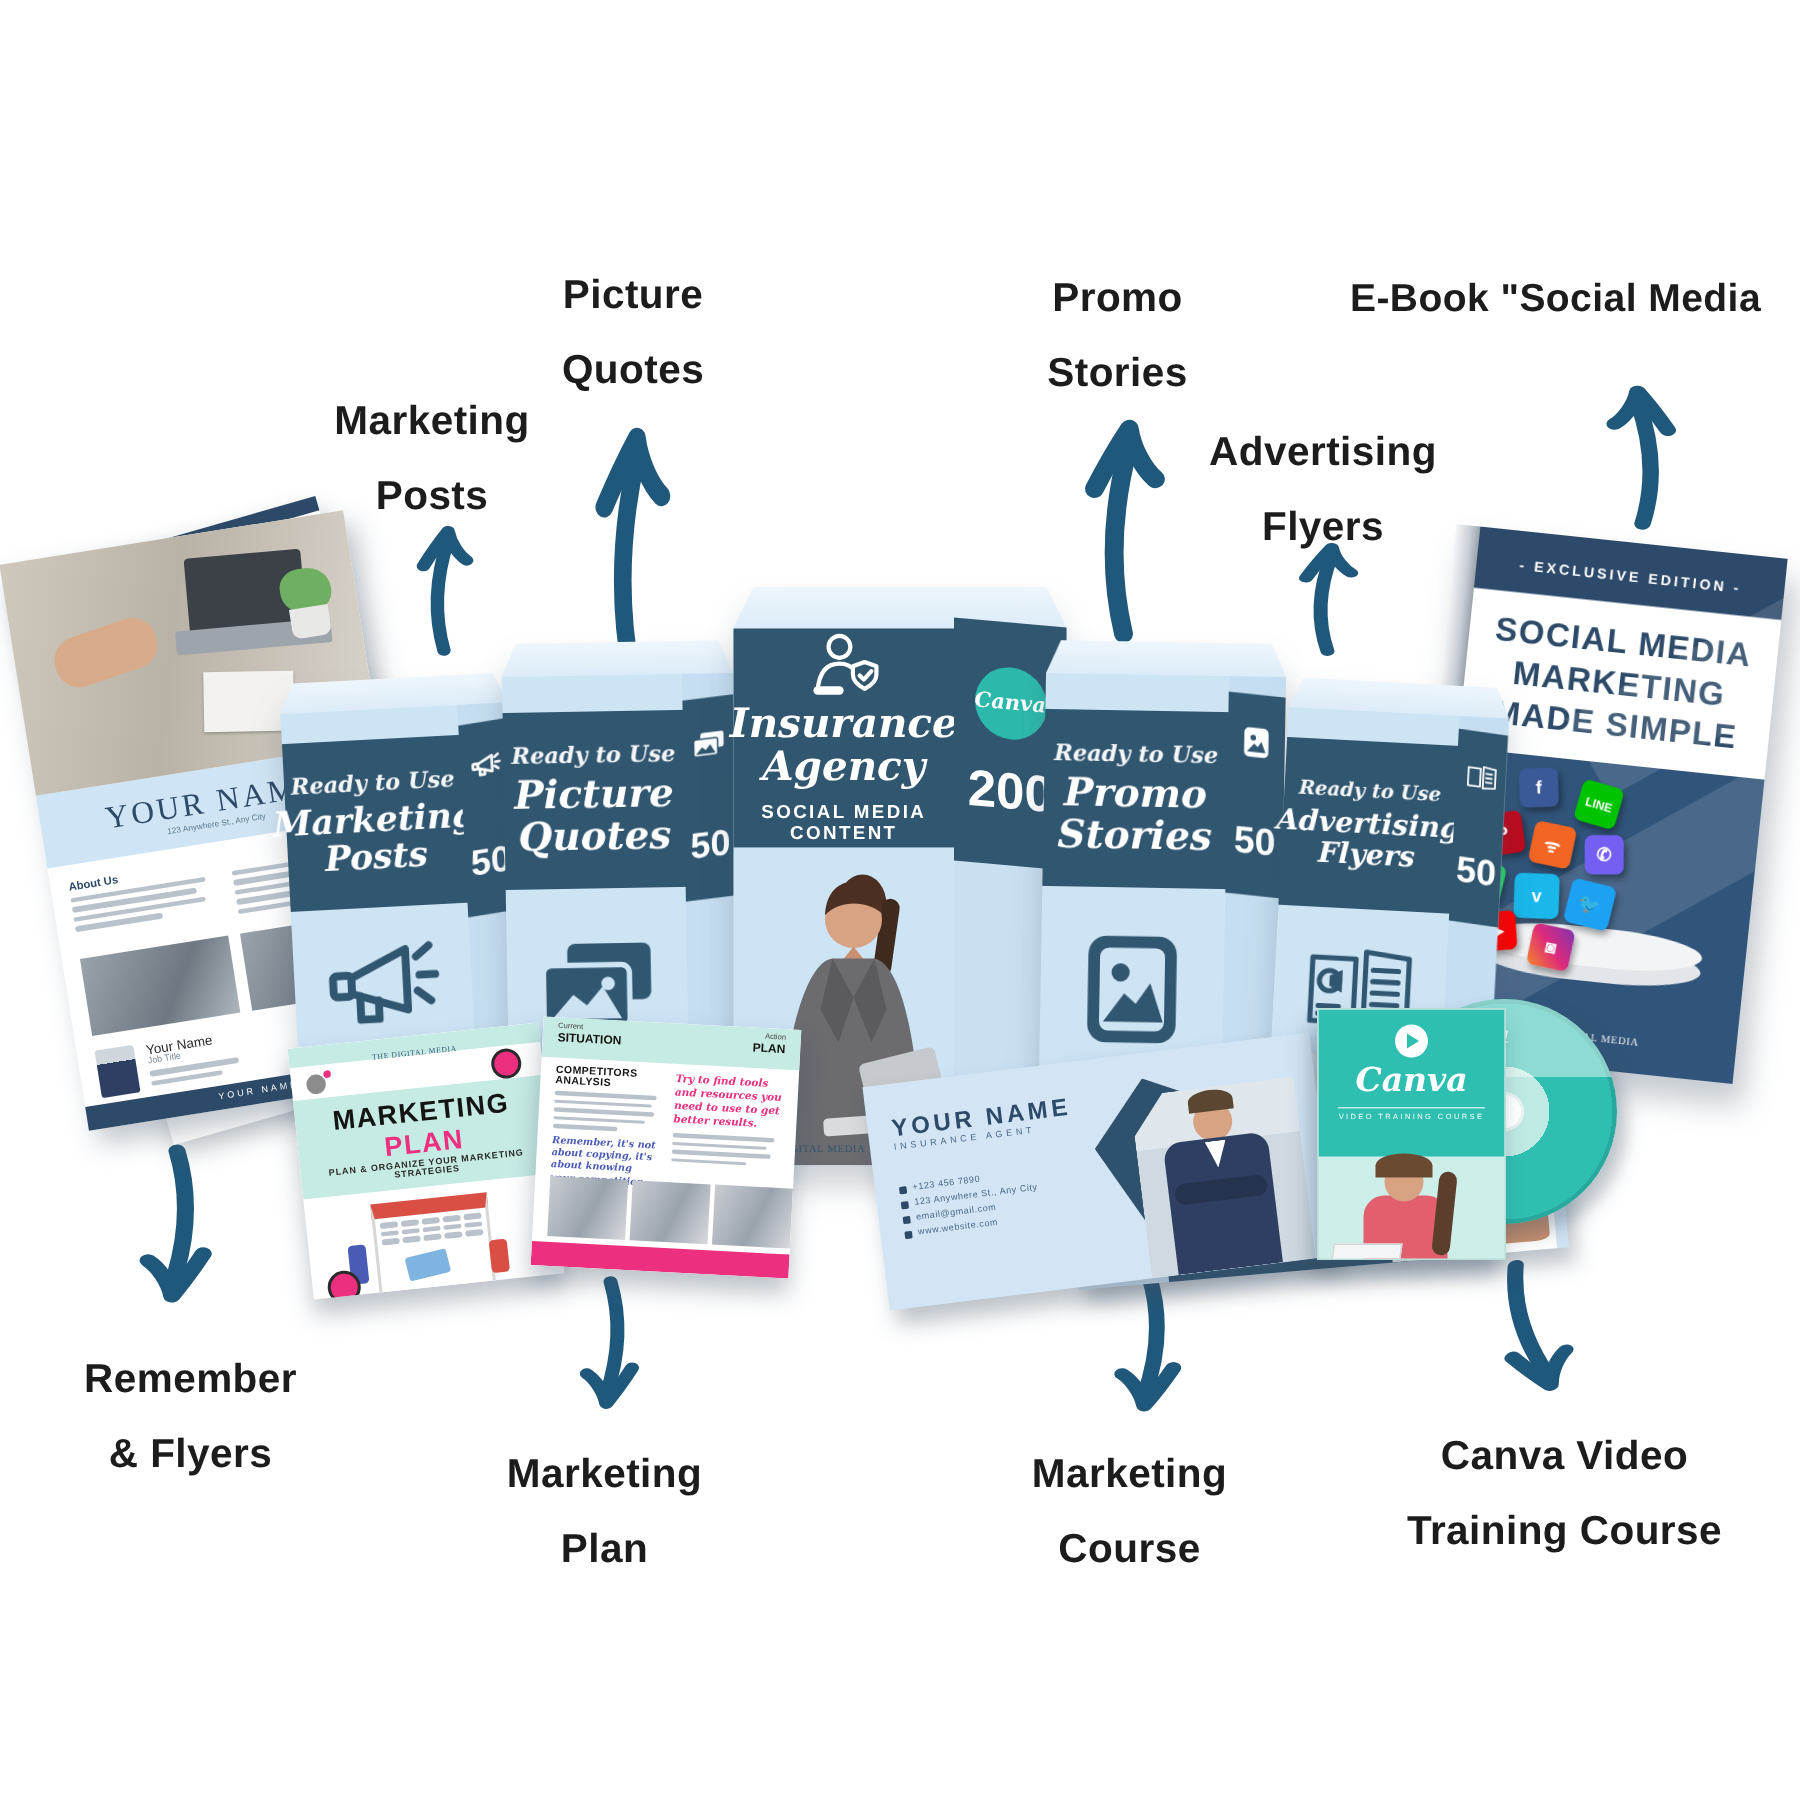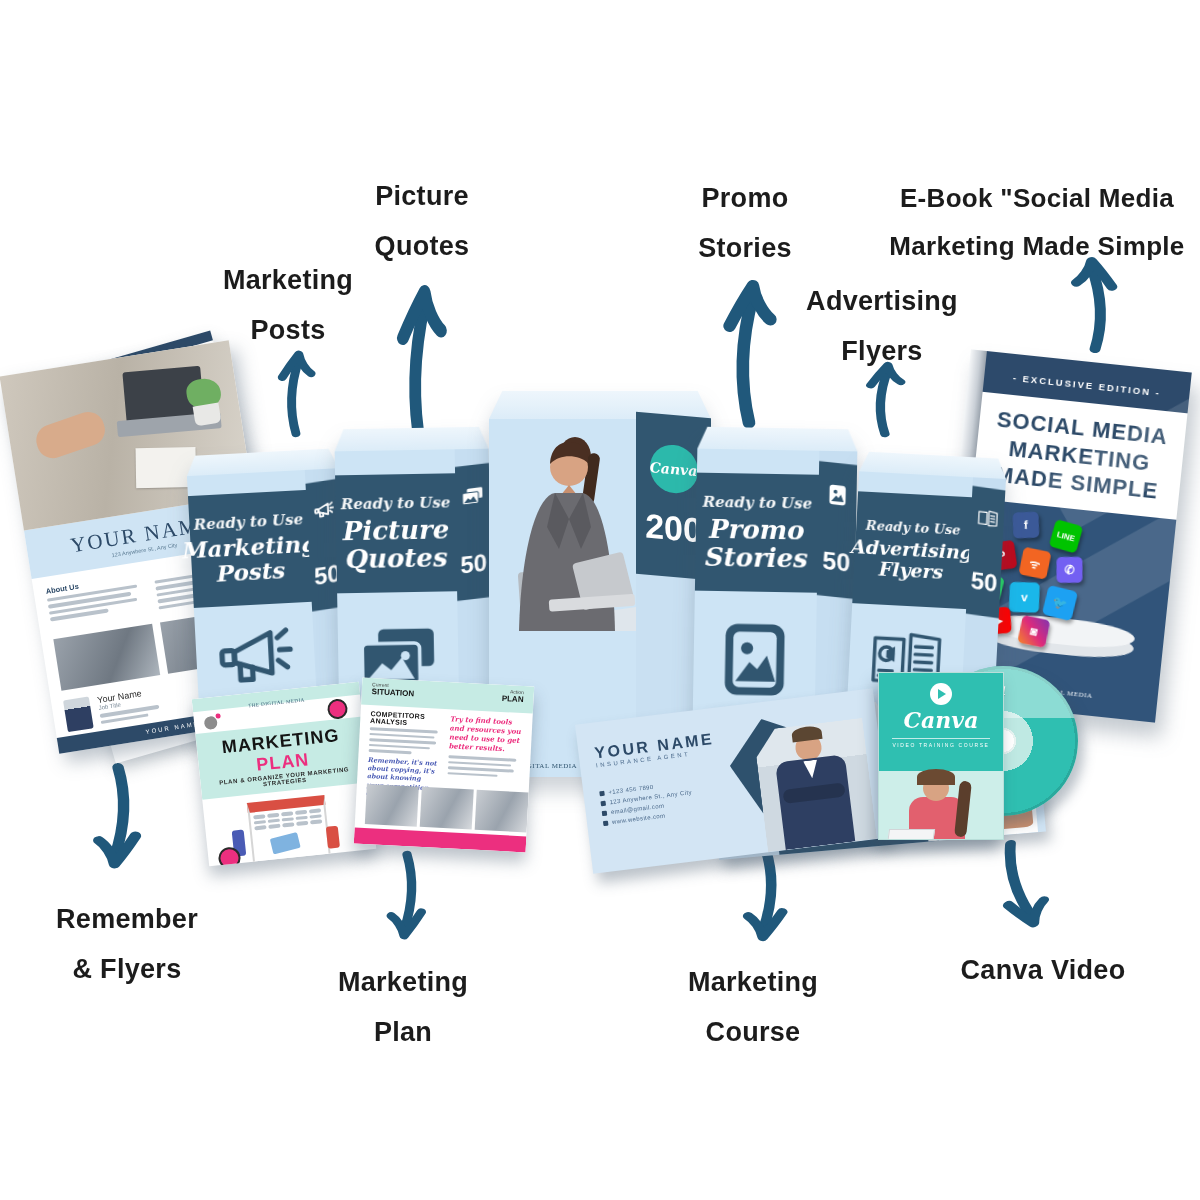--- a/index.html
+++ b/index.html
@@ -120,37 +120,37 @@
 <div class="callout" style="left:645px;top:174px;width:200px;">
   <span>Promo</span><br>
   <span>Stories</span>
 </div>
 <div class="callout" style="left:770px;top:277px;width:224px;">
   <span>Advertising</span><br>
   <span>Flyers</span>
 </div>
 <div class="callout small" style="left:872px;top:174px;width:330px;">
   <span>E-Book "Social Media</span><br>
-  <span>Marketing Made Simple</span>
 </div>
 
 <div class="callout" style="left:27px;top:895px;width:200px;">
   <span>Remember</span><br>
   <span>&amp; Flyers</span>
 </div>
 <div class="callout" style="left:303px;top:958px;width:200px;">
   <span>Marketing</span><br>
   <span>Plan</span>
 </div>
 <div class="callout" style="left:653px;top:958px;width:200px;">
   <span>Marketing</span><br>
   <span>Course</span>
 </div>
 <div class="callout" style="left:893px;top:946px;width:300px;">
   <span>Canva Video</span><br>
+  <span>Training Course</span>
 </div>
 
 <svg class="arrow" viewBox="0 0 64 170" preserveAspectRatio="none" style="left:274px;top:346px;width:44px;height:92px;">
   <path d="M32,162 C22,118 24,72 36,26"></path>
     <path d="M12,58 C21,40 29,26 36,15 C38,29 46,44 54,51"></path>
   </svg>
 <svg class="arrow" viewBox="0 0 64 170" preserveAspectRatio="none" style="left:392px;top:276px;width:58px;height:182px;">
   <path d="M32,162 C22,118 24,72 36,26"></path>
     <path d="M12,58 C21,40 29,26 36,15 C38,29 46,44 54,51"></path>
   </svg>
@@ -328,20 +328,34 @@
         <div class="count" style="font-size:24px;">50</div>
       </div>
     </div>
   </div>
 </div>
 
 <div class="pbox" style="left:489px;top:391px;width:222px;height:386px;">
   <div class="boxtop" style="height:28px;"></div>
   <div class="body" style="height:358px;">
     <div class="front" style="width:147px;">
+      <div class="panel" style="height:146px;">
+        <svg width="56" height="42" viewBox="0 0 100 74" fill="none" stroke="#fff" stroke-width="5" stroke-linecap="round" stroke-linejoin="round">
+          <circle cx="44" cy="16" r="13"></circle>
+          <path d="M18,68 C20,44 30,36 44,36 C52,36 58,39 62,44"></path>
+          <path d="M18,68 L44,68" stroke-width="10"></path>
+          <path d="M74,34 l14,5 v10 c0,8 -6,13 -14,17 c-8,-4 -14,-9 -14,-17 v-10 z" fill="#315670"></path>
+          <path d="M68,50 l5,5 l9,-10" stroke-width="5"></path>
+        </svg>
+        <div class="script btitle" style="font-size:27px;margin-top:4px;">
+          <span>Insurance</span><br>
+          <span>Agency</span>
+        </div>
+        <div class="subtitle">SOCIAL MEDIA CONTENT</div>
+      </div>
       <div style="flex:1;position:relative;overflow:hidden;">
         <svg width="147" height="212" viewBox="0 0 147 212">
           <rect width="147" height="212" fill="#cde4f5"></rect>
           <rect x="30" y="150" width="100" height="40" rx="4" fill="#b6bcc2" transform="rotate(-4 80 170)"></rect>
           <path d="M30,205 L147,188 L147,212 L30,212 Z" fill="#dfe6ec"></path>
           <ellipse cx="86" cy="38" rx="16" ry="20" fill="#4a2f22"></ellipse>
           <rect x="96" y="34" width="12" height="52" rx="6" fill="#402a1e" transform="rotate(8 102 60)"></rect>
           <circle cx="80" cy="48" r="19" fill="#d8a383"></circle>
           <path d="M61,45 C62,28 72,22 82,23 C94,24 100,32 99,44 C90,36 72,34 61,45 Z" fill="#4a2f22"></path>
           <path d="M80,66 l-8,10 h16 z" fill="#c9906f"></path>

